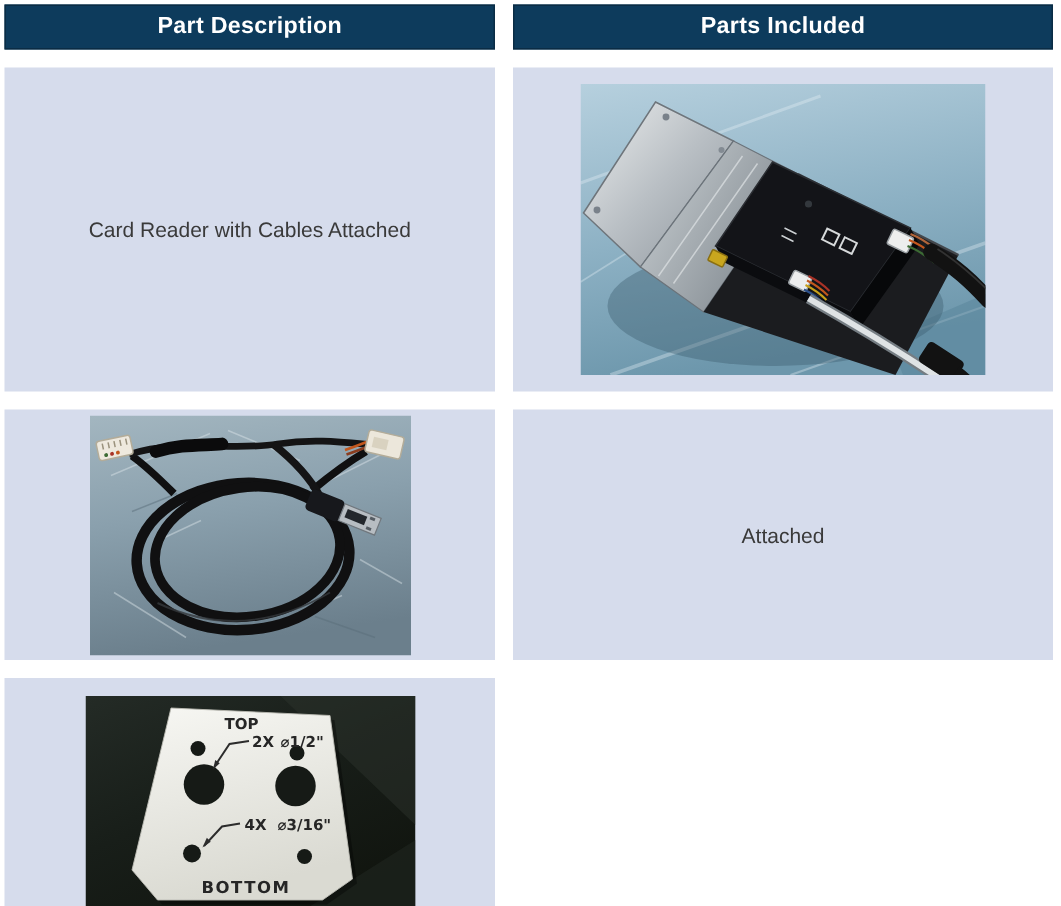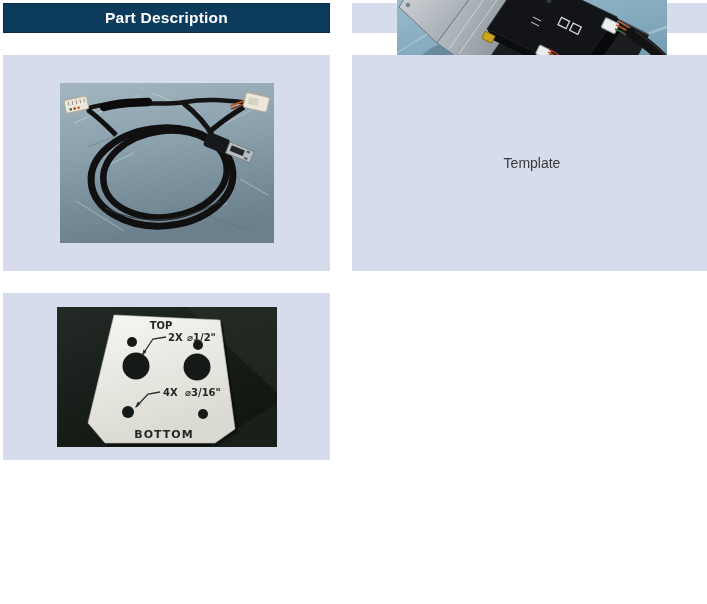--- a/index.html
+++ b/index.html
@@ -9,21 +9,21 @@
     font-family:"Liberation Sans", sans-serif;
     position:relative;
     overflow:hidden;
   }
   .parts-table {
     position:absolute; left:3px; top:3px;
     width:691px; height:589px;
     display:grid;
     grid-template-columns:327px 360px;
     grid-template-rows:30px 216px 167px 164px;
-    gap:22px;
+    gap:12px;
     background:var(--separator,#ffffff);
   }
   .th {
     background:var(--header-bg,#0d3b5c);
     color:var(--header-text,#ffffff);
     display:flex; align-items:center; justify-content:center;
     font-size:15.5px; font-weight:bold; letter-spacing:0.2px;
     border:1px solid #0a2c45; box-sizing:border-box;
   }
   .cell {
@@ -42,21 +42,27 @@
   svg { display:block; }
 </style>
 </head>
 <body>
 
 <div class="parts-table">
 
   <div class="th">
     <span>Part Description</span>
   </div>
-
+  <div class="th">
+    <span>Parts Included</span>
+  </div>
+
+  <div class="cell">
+    <span class="desc">Card Reader with Cables Attached</span>
+  </div>
   <div class="cell">
     <svg width="270" height="194" viewBox="0 0 270 194" role="img">
       <defs>
         <linearGradient id="p1bg" x1="0" y1="0" x2="0.25" y2="1">
           <stop offset="0" stop-color="#b6d0de"></stop>
           <stop offset="0.55" stop-color="#8db1c4"></stop>
           <stop offset="1" stop-color="#6d97ac"></stop>
         </linearGradient>
         <linearGradient id="p1plate" x1="0" y1="0" x2="1" y2="1">
           <stop offset="0" stop-color="#eceeee"></stop>
@@ -178,21 +184,21 @@
       <path d="M170,23 C176,21 181,19 186,17" stroke="#c2571d" stroke-width="1.8" fill="none"></path>
       <path d="M171,26 C177,24 182,22 187,20" stroke="#8a3d1f" stroke-width="1.8" fill="none"></path>
       <g transform="rotate(13 197 21)">
         <rect x="184" y="12" width="24" height="15" rx="2" fill="#ece7db" stroke="#b3ac99"></rect>
         <rect x="188" y="16" width="10" height="7" fill="#d9d2c0"></rect>
       </g>
     </svg>
   </div>
 
   <div class="cell">
-    <span class="desc">Template</span>
+    <span class="desc">Attached</span>
   </div>
   <div class="cell">
     <svg width="220" height="140" viewBox="0 0 220 140" role="img">
       <defs>
         <linearGradient id="p3bg" x1="0" y1="0" x2="0.7" y2="1">
           <stop offset="0" stop-color="#242b26"></stop>
           <stop offset="0.5" stop-color="#181e19"></stop>
           <stop offset="1" stop-color="#11150f"></stop>
         </linearGradient>
         <linearGradient id="p3card" x1="0" y1="0" x2="0.3" y2="1">

